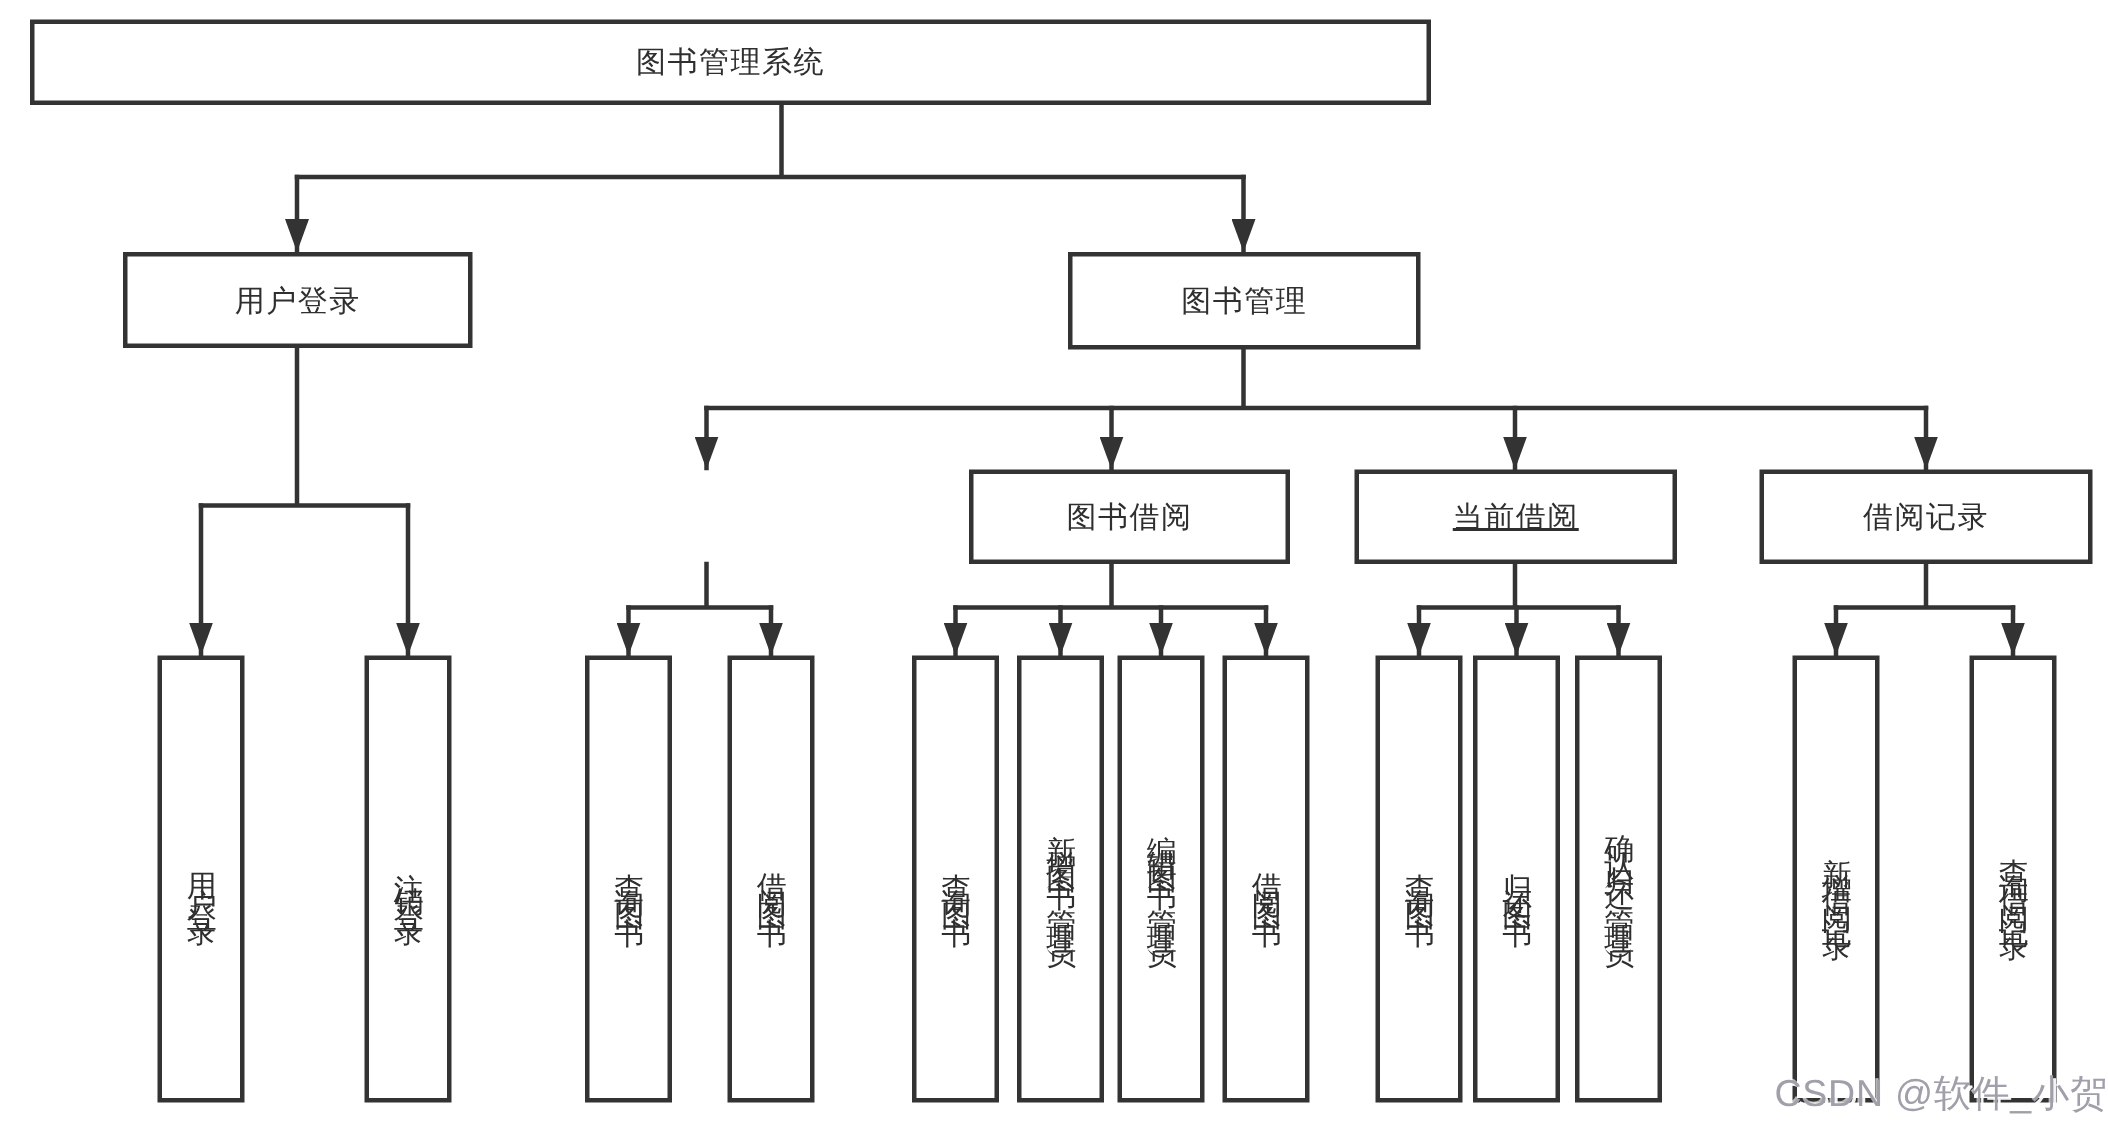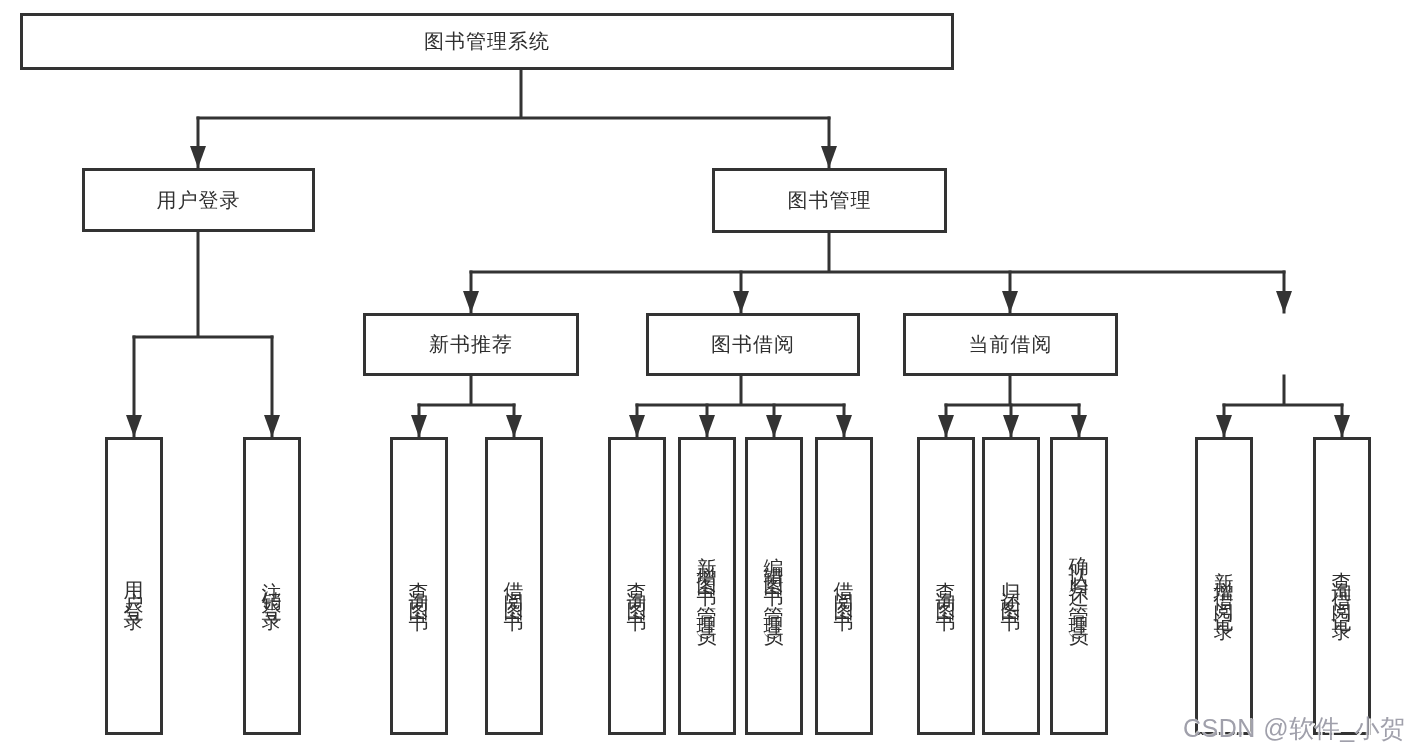--- a/index.html
+++ b/index.html
@@ -98,28 +98,28 @@
     <span>图书管理系统</span>
   </div>
 
   <div class="node" style="left:82px; top:168px; width:233px; height:64px;">
     <span>用户登录</span>
   </div>
   <div class="node" style="left:712px; top:168px; width:235px; height:65px;">
     <span>图书管理</span>
   </div>
 
-  <div class="node" style="left:363px; top:313px; width:216px; height:63px;">
-    <span>新书推荐</span>
-  </div>
   <div class="node" style="left:634px; top:313px; width:214px; height:63px;margin-left:12px;">
     <span>图书借阅</span>
   </div>
-  <div class="node" style="left:903px; top:313px; width:215px; height:63px;">
+  <div class="node" style="left:903px; top:313px; width:215px; height:63px;text-decoration:underline;">
     <span>当前借阅</span>
+  </div>
+  <div class="node" style="left:1173px; top:313px; width:222px; height:63px;">
+    <span>借阅记录</span>
   </div>
 
   <div class="vnode" style="left:105px;">
     <span>用户登录</span>
   </div>
   <div class="vnode" style="left:243px;">
     <span>注销登录</span>
   </div>
 
   <div class="vnode" style="left:390px;">

